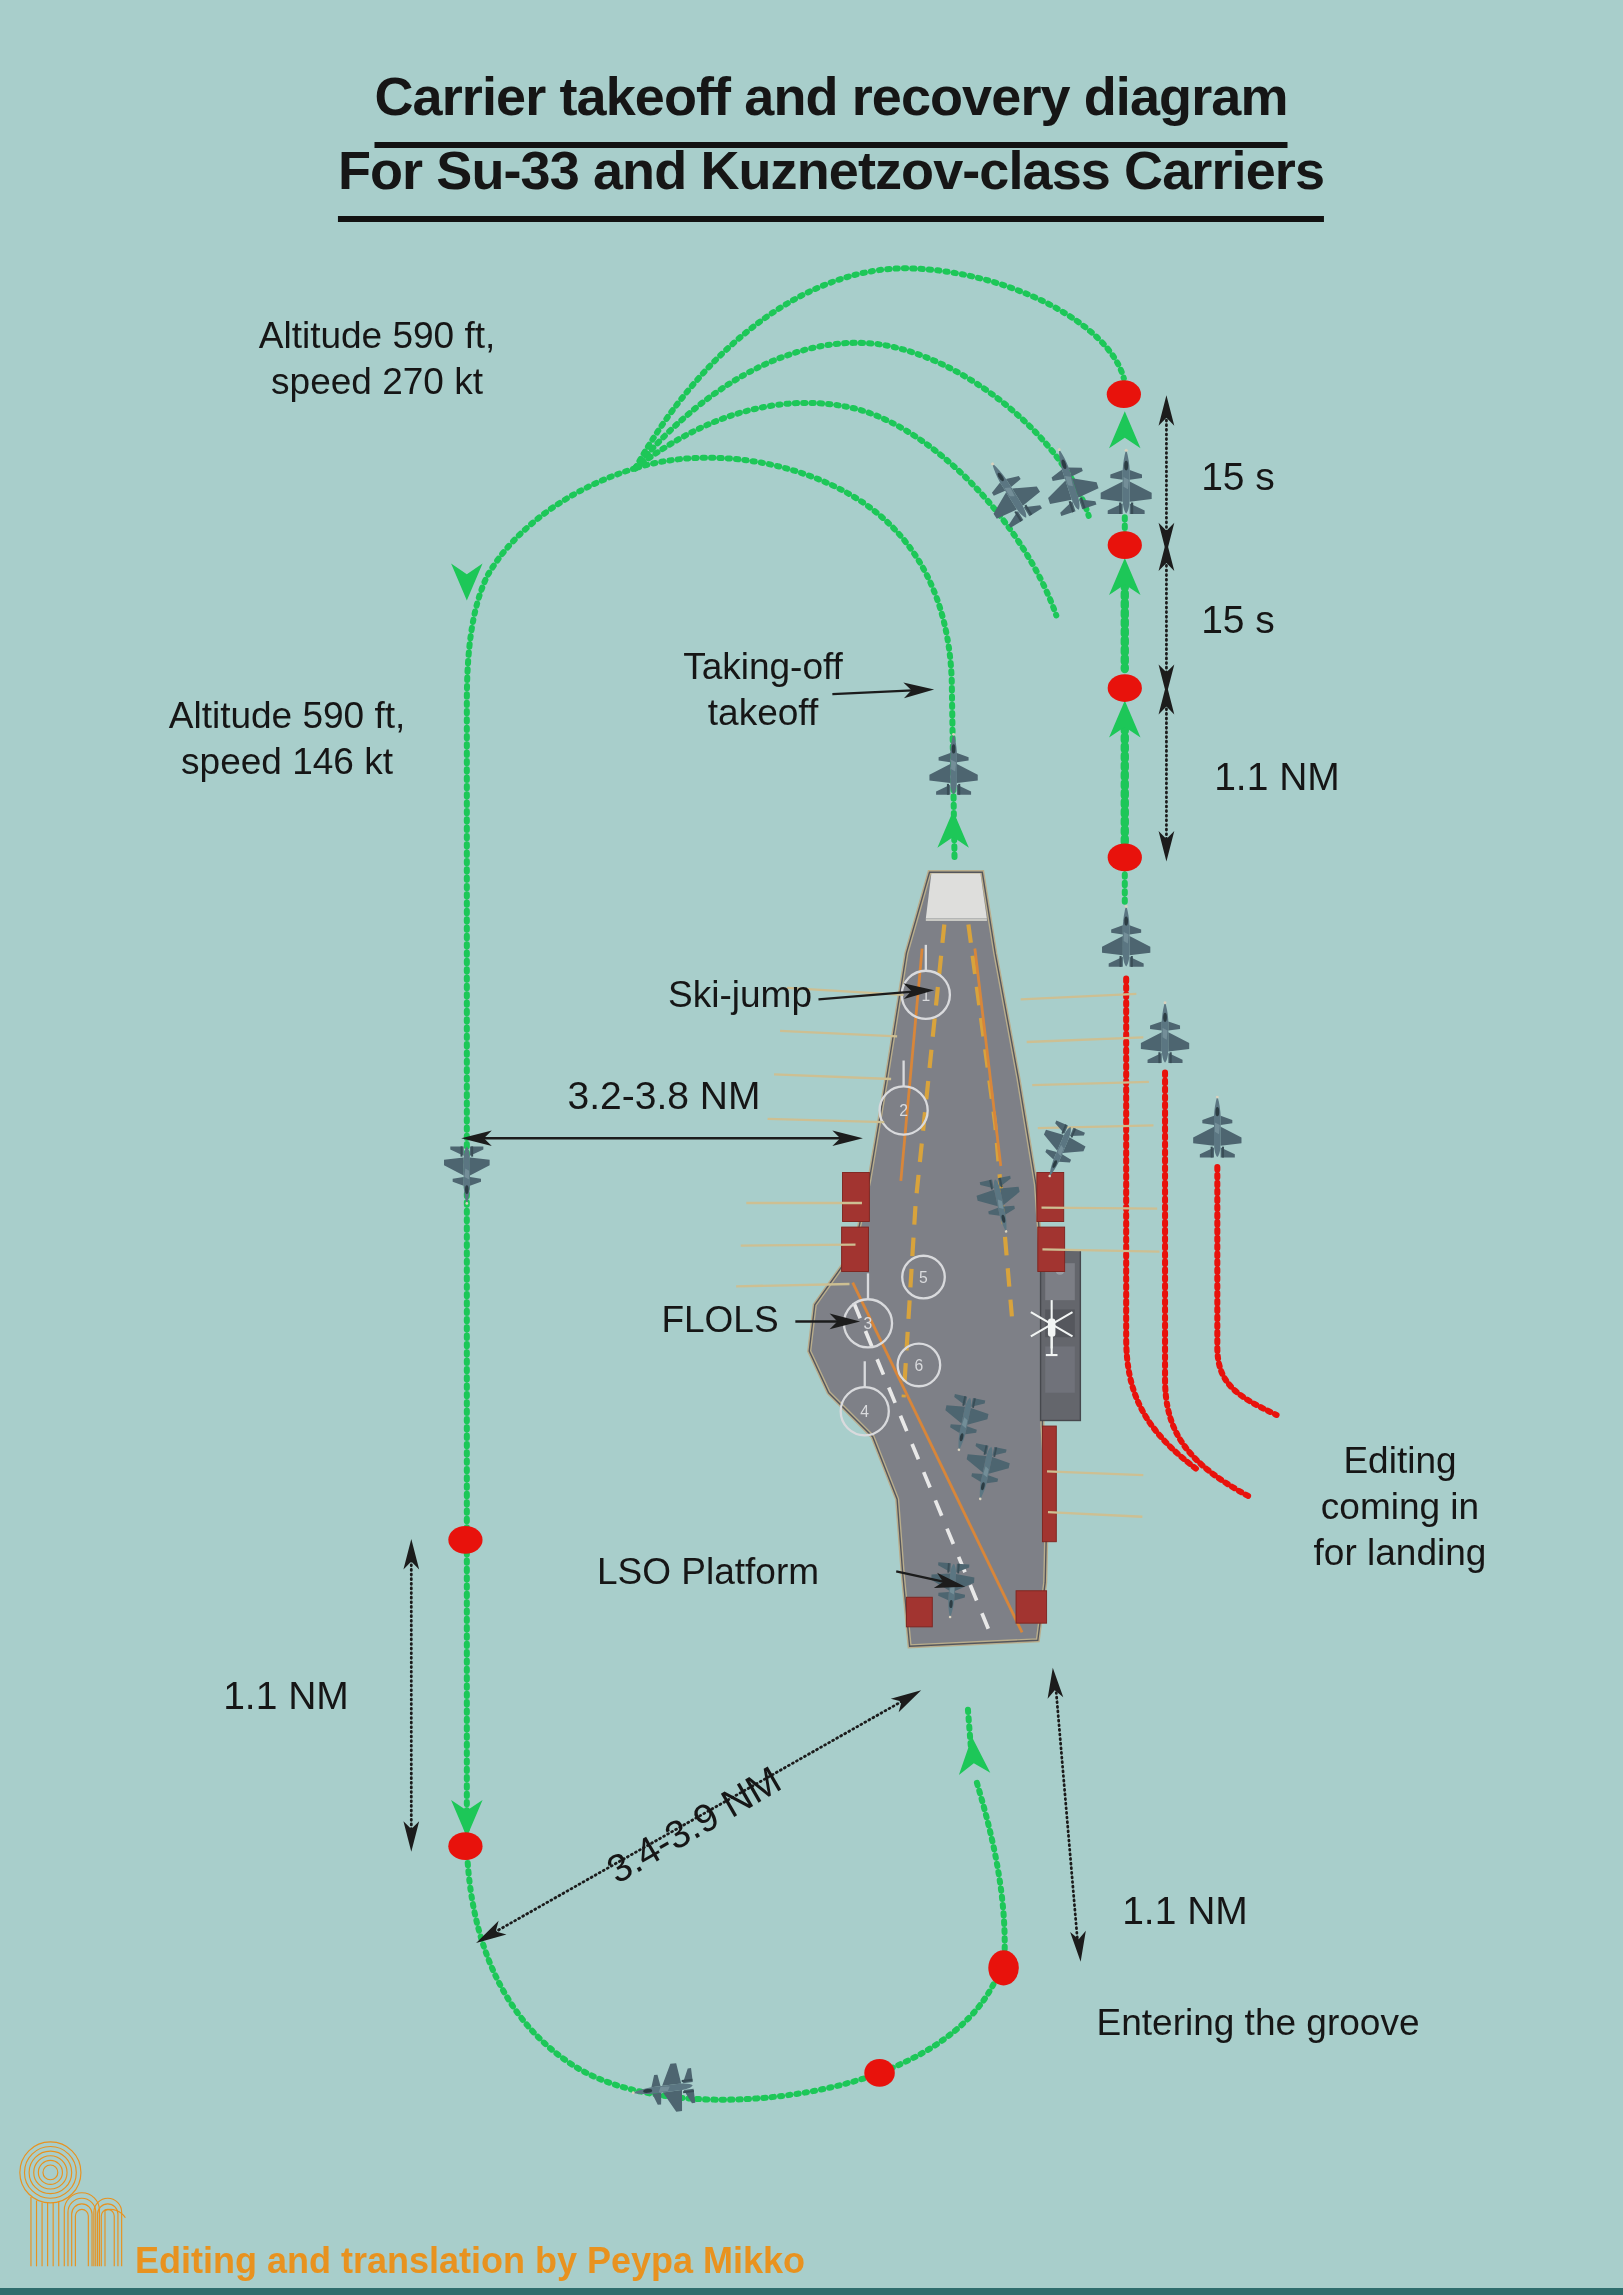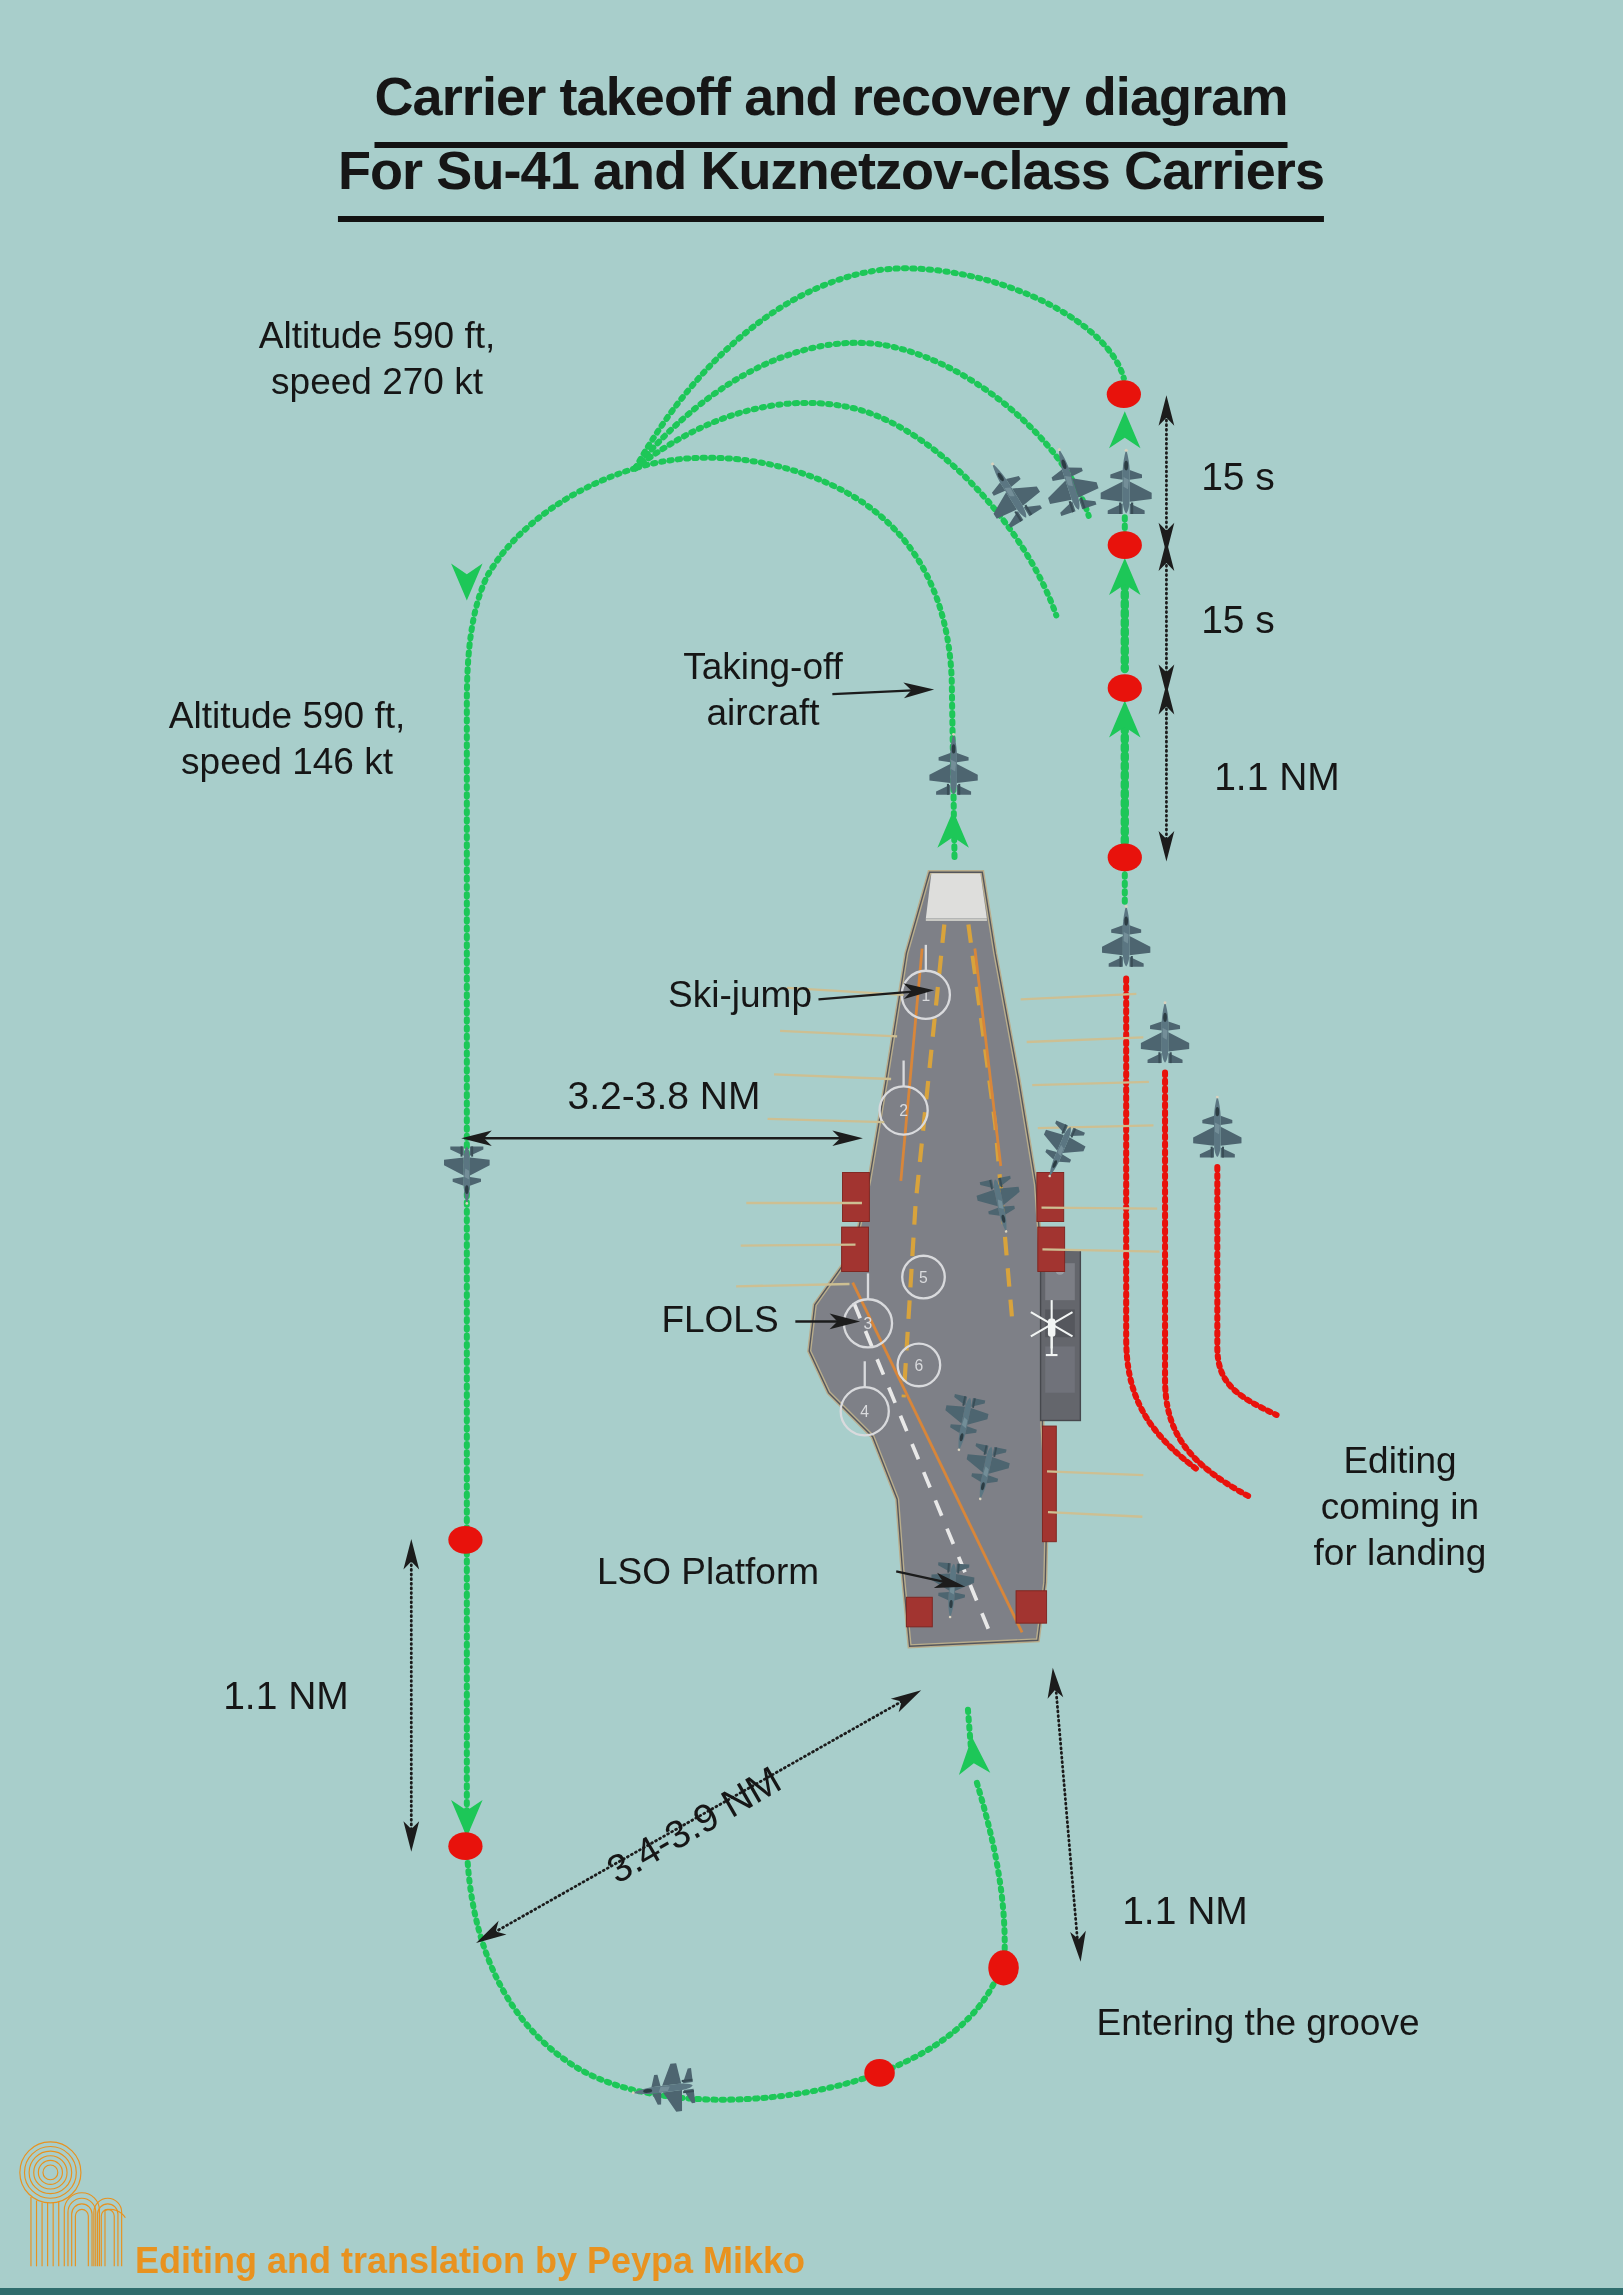--- a/index.html
+++ b/index.html
@@ -249,28 +249,28 @@
     <path d="M146 4898 L146 4781 A30 30 0 0 1 206 4781 L206 4898"></path>
     <path d="M138 4898 L138 4777 A38 38 0 0 1 214 4777 L214 4898"></path>
     <path d="M218 4898 L218 4789 A14 14 0 0 1 246 4789 L246 4898"></path>
     <path d="M210 4898 L210 4785 A22 22 0 0 1 254 4785 L254 4898"></path>
     <path d="M202 4898 L202 4781 A30 30 0 0 1 262 4781 L262 4898"></path>
     <path d="M226 4898 L226 4777 A38 38 0 0 1 270 4793"></path>
   </g>
 </svg>
 
 <div class="title" style="top:65px"><span>Carrier takeoff and recovery diagram</span></div>
-<div class="title" style="top:139px"><span>For Su-41 and Kuznetzov-class Carriers</span></div>
+<div class="title" style="top:139px"><span>For Su-33 and Kuznetzov-class Carriers</span></div>
 
 <div class="lbl" style="left:377px;top:313px">Altitude 590 ft,
 speed 270 kt</div>
 <div class="lbl" style="left:287px;top:693px">Altitude 590 ft,
 speed 146 kt</div>
 <div class="lbl" style="left:763px;top:644px">Taking-off
-aircraft</div>
+takeoff</div>
 <div class="lbl" style="left:740px;top:972px">Ski-jump</div>
 <div class="lbl num" style="left:664px;top:1072px">3.2-3.8 NM</div>
 <div class="lbl" style="left:720px;top:1297px">FLOLS</div>
 <div class="lbl" style="left:708px;top:1549px">LSO Platform</div>
 <div class="lbl num" style="left:286px;top:1672px">1.1 NM</div>
 <div class="lbl num rot" style="left:694px;top:1801px">3.4-3.9 NM</div>
 <div class="lbl num" style="left:1185px;top:1887px">1.1 NM</div>
 <div class="lbl" style="left:1258px;top:2000px">Entering the groove</div>
 <div class="lbl" style="left:1400px;top:1438px">Editing coming in
 for landing</div>

